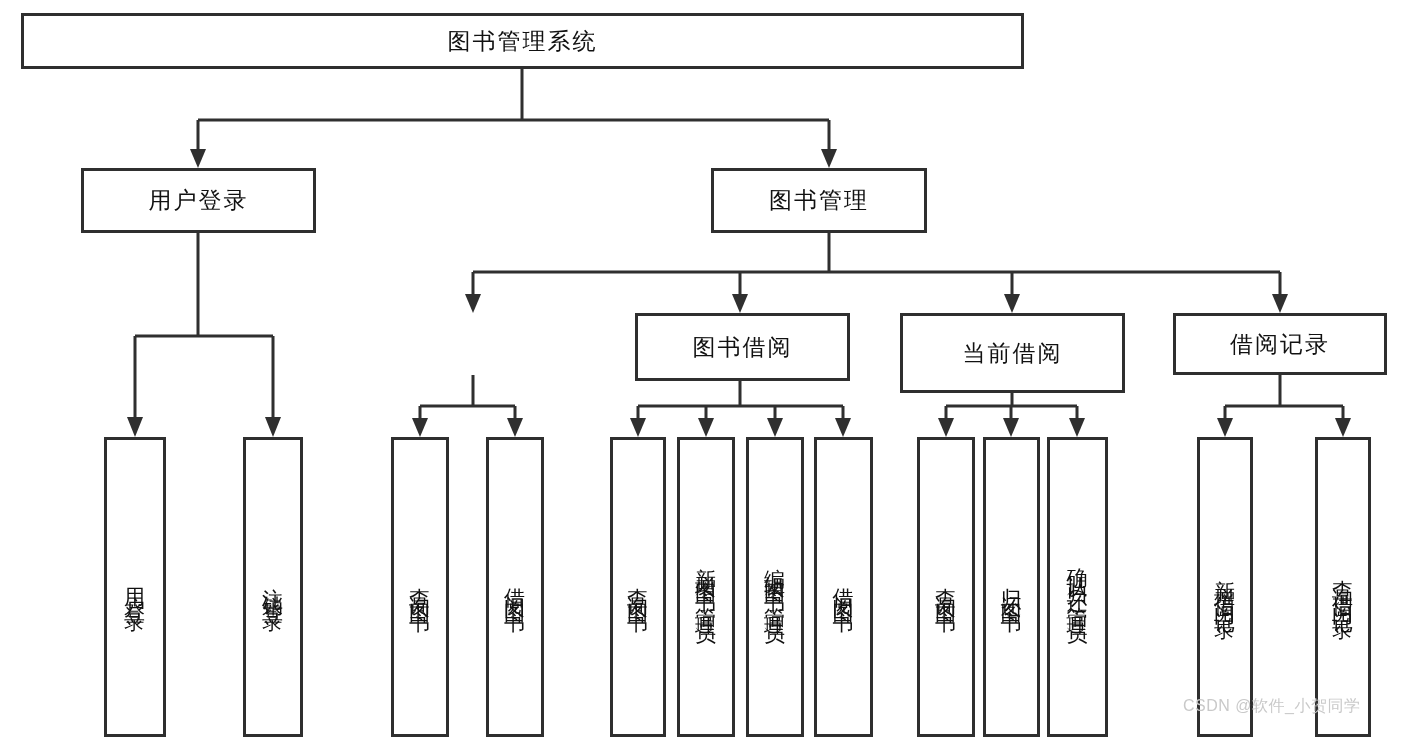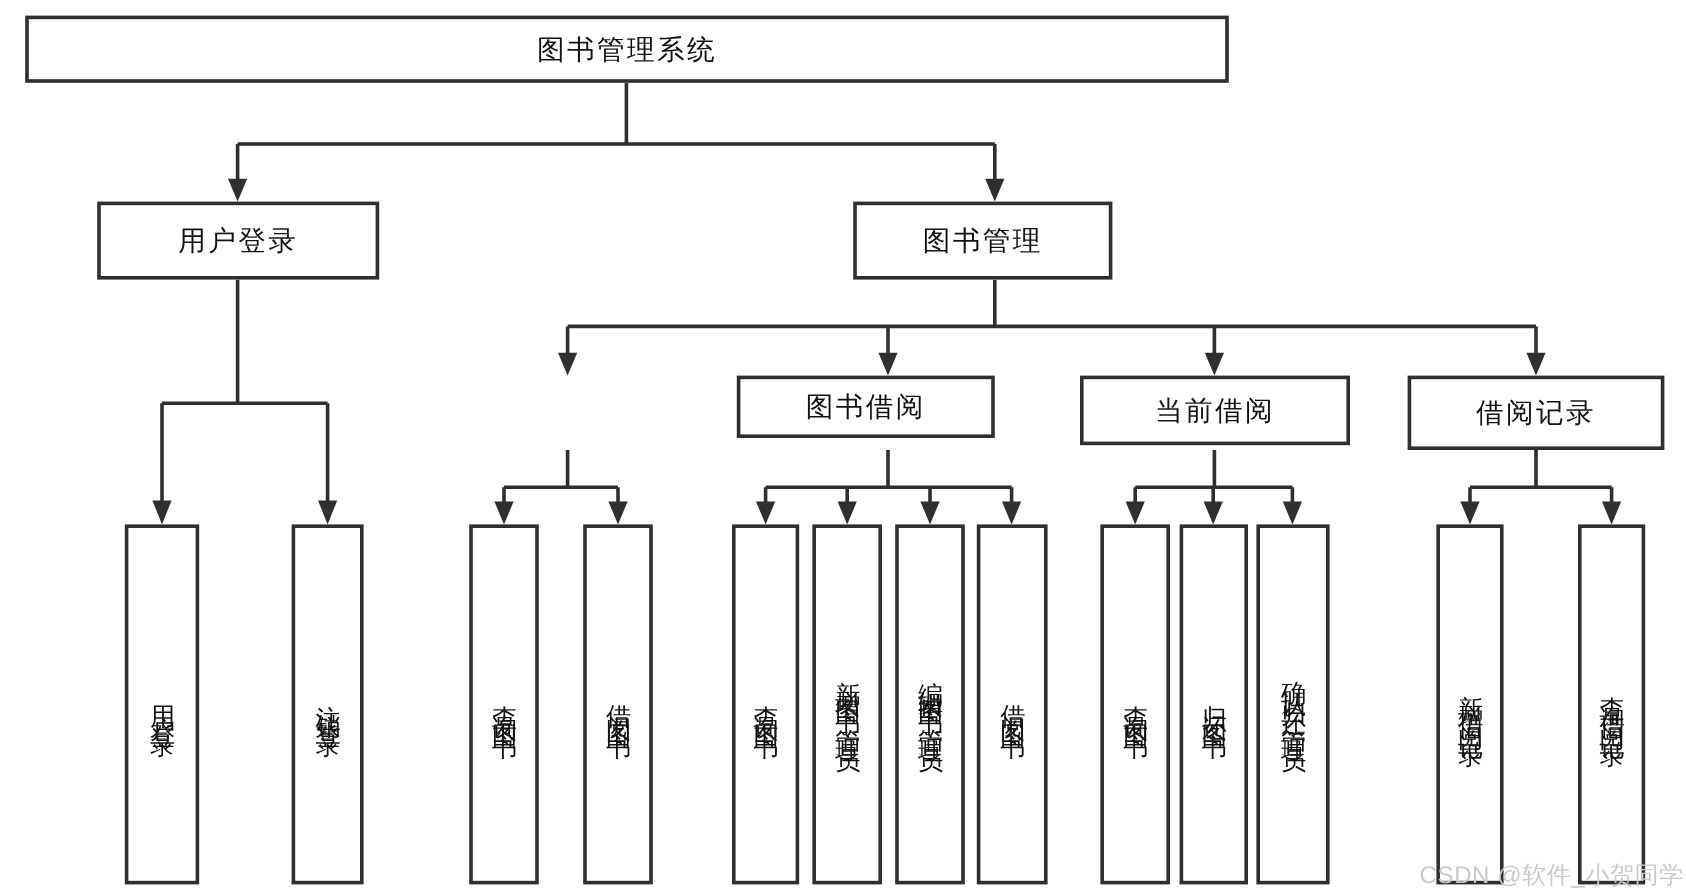--- a/index.html
+++ b/index.html
@@ -39,22 +39,22 @@
     writing-mode:vertical-rl;
     text-orientation:mixed;
     font-size:21px;
     letter-spacing:8px;
     line-height:1;
     color:var(--text);
     white-space:nowrap;
   }
   .watermark{
     position:absolute;
-    left:1183px;top:716px;
-    font-size:20px;
+    left:1183px;top:696px;
+    font-size:16px;
     color:var(--wm);
     white-space:nowrap;
     z-index:5;
     letter-spacing:0.5px;
   }
 </style>
 </head>
 <body>
 
 <div class="canvas">
@@ -103,24 +103,24 @@
     <span class="hlabel">图书管理系统</span>
   </div>
 
   <div class="box" style="left:81px;top:168px;width:235px;height:65px">
     <span class="hlabel">用户登录</span>
   </div>
   <div class="box" style="left:711px;top:168px;width:216px;height:65px">
     <span class="hlabel">图书管理</span>
   </div>
 
-  <div class="box" style="left:614px;top:313px;width:215px;height:52px">
+  <div class="box" style="left:635px;top:313px;width:215px;height:68px">
     <span class="hlabel">图书借阅</span>
   </div>
-  <div class="box" style="left:900px;top:313px;width:225px;height:58px">
+  <div class="box" style="left:900px;top:313px;width:225px;height:80px">
     <span class="hlabel">当前借阅</span>
   </div>
   <div class="box" style="left:1173px;top:313px;width:214px;height:62px">
     <span class="hlabel">借阅记录</span>
   </div>
 
   <div class="box leaf" style="left:104px;width:62px">
     <span class="vlabel">用户登录</span>
   </div>
   <div class="box leaf" style="left:243px;width:60px">

